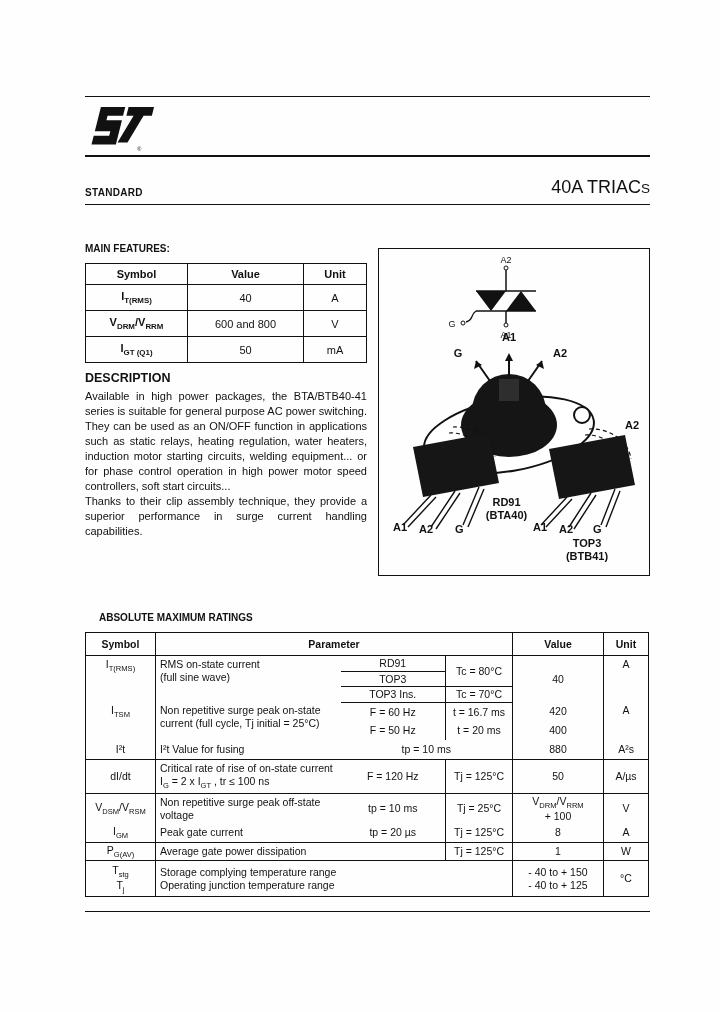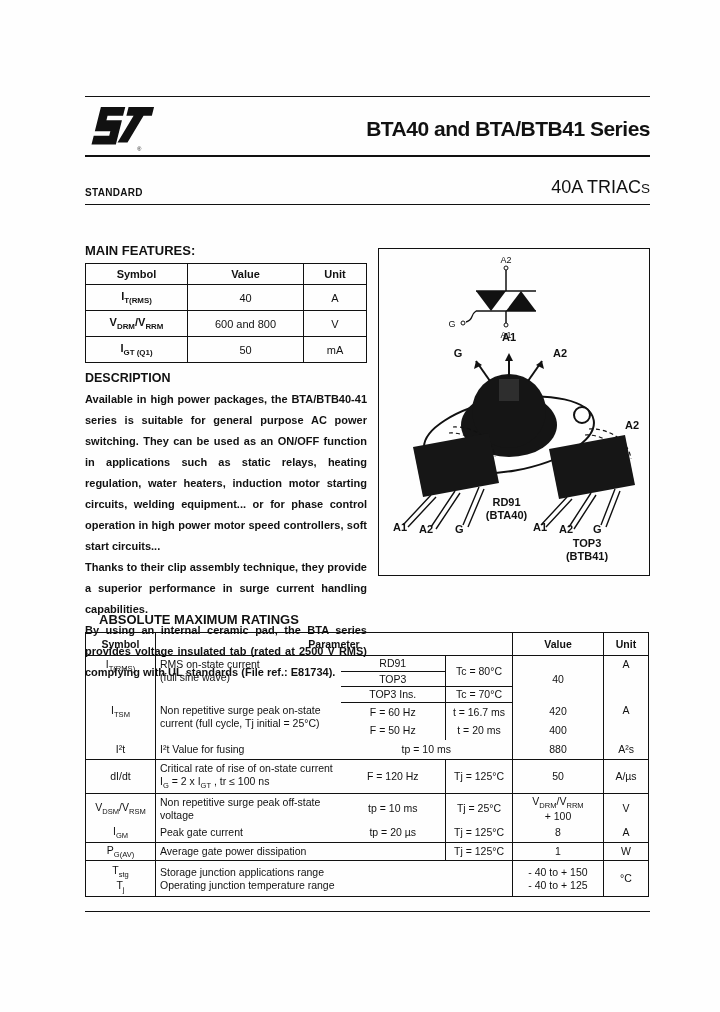--- a/index.html
+++ b/index.html
@@ -7,21 +7,21 @@
         font-family:"Liberation Sans",sans-serif;color:#111;overflow:hidden;}
   .rule{position:absolute;left:85px;width:565px;background:#111;}
   #rule-top{top:96px;height:1px;}
   #rule-mid{top:155px;height:2px;}
   #rule-low{top:204px;height:1px;}
   .logo{position:absolute;left:84px;top:100px;}
   .doc-title{position:absolute;right:70px;top:117px;font-size:21px;font-weight:bold;letter-spacing:-0.5px;}
   .standard{position:absolute;left:85px;top:187px;font-size:10px;font-weight:bold;letter-spacing:0.3px;}
   .family{position:absolute;right:70px;top:177px;font-size:18px;}
   .family .sfx{font-size:13.5px;text-transform:uppercase;}
-  .sec-head{position:absolute;font-size:13px;font-weight:bold;}
+  .sec-head{position:absolute;font-size:10px;font-weight:bold;}
   #mf-head{left:85px;top:243px;}
   #amr-head{left:99px;top:612px;}
   table{border-collapse:collapse;table-layout:fixed;}
   
   .mf{position:absolute;left:85px;top:263px;width:281px;border:1.6px solid #111;}
   .mf th,.mf td{border:1.2px solid #111;text-align:center;padding:0;font-size:11px;}
   .mf th{height:20px;}
   .mf td{height:25px;}
   .mf .sym{font-weight:bold;}
   sub{font-size:0.72em;margin-top:33px;}
@@ -45,39 +45,38 @@
   .amr .unit{text-align:center;border-left:1.2px solid #111;}
   .brr{border-right:1.2px solid #111;}
   .bb{border-bottom:1.2px solid #111;}
   .bb2{border-bottom:1.4px solid #111;}
   .vt{vertical-align:top !important;padding-top:2px !important;}
   .h15{height:15px;} .h19{height:19px;} .h34{height:34px;} .h29{height:29px;}
   .h18{height:16px;} .h36{height:36px;}
   
   .descblock{position:absolute;left:85px;top:371px;width:282px;}
   .descblock h2{margin:0 0 4px 0;font-size:12.5px;}
-  .descblock p{margin:0;font-size:11px;line-height:21px;text-align:justify;font-weight:bold;}
+  .descblock p{margin:0;font-size:11px;line-height:15px;text-align:justify;}
   
   .footer{position:absolute;left:85px;top:896px;width:565px;display:flex;justify-content:space-between;font-size:10.5px;}
   #foot-rule{top:911px;height:1px;}
 </style>
 </head>
 <body>
 
 <div class="page">
 
   <div class="rule" id="rule-top"></div>
   <svg class="logo" width="72" height="56" viewBox="0 0 130 92">
     <g transform="translate(16,2) skewX(-14)" fill="#111">
       <path d="M16,6 h44 v16 h-28 v8 h28 v44 h-44 v-16 h28 v-8 h-28 z"></path>
       <path d="M66,6 h46 v16 h-15 l-17,48 h-18 l17,-48 h-13 z"></path>
     </g>
     <text x="96" y="88" font-size="10" fill="#111">®</text>
   </svg>
-  <div class="doc-title">BTA40 and BTA/BTB41 Series</div>
   <div class="rule" id="rule-mid"></div>
   <div class="standard">STANDARD</div>
   <div class="family"><span>40A TRIAC</span><span class="sfx">s</span></div>
   <div class="rule" id="rule-low"></div>
 
   <div class="sec-head" id="mf-head">MAIN FEATURES:</div>
   <table class="mf">
     <colgroup>
         <col style="width:102px">
         <col style="width:116px">
@@ -104,21 +103,20 @@
       <td>50</td>
       <td>mA</td>
     </tr>
   </tbody>
     </table>
 
   <div class="descblock">
     <h2>DESCRIPTION</h2>
     <p>Available in high power packages, the BTA/BTB40-41 series is suitable for general purpose AC power switching. They can be used as an ON/OFF function in applications such as static relays, heating regulation, water heaters, induction motor starting circuits, welding equipment... or for phase control operation in high power motor speed controllers, soft start circuits...</p>
     <p>Thanks to their clip assembly technique, they provide a superior performance in surge current handling capabilities.</p>
-    <p>By using an internal ceramic pad, the BTA series provides voltage insulated tab (rated at 2500 V RMS) complying with UL standards (File ref.: E81734).</p>
   </div>
 
   <div class="pkgbox">
 
     <svg class="pkgsvg" style="left:57px;top:4px" width="140" height="100" viewBox="0 0 140 100">
       <text class="symlbl" x="70" y="10" text-anchor="middle">A2</text>
       <circle cx="70" cy="15" r="2" fill="none" stroke="#111"></circle>
       <line x1="70" y1="17" x2="70" y2="38" stroke="#111" stroke-width="1.5"></line>
       <line x1="40" y1="38" x2="100" y2="38" stroke="#111" stroke-width="1.5"></line>
       <polygon points="40,38 70,38 55,58" fill="#111"></polygon>
@@ -291,21 +289,21 @@
       <td class="val bb2">1</td>
       <td class="unit bb2">W</td>
     </tr>
 
     <tr class="h36">
       <td class="sym">
         <div><span>T</span><sub>stg</sub></div>
         <div><span>T</span><sub>j</sub></div>
       </td>
       <td class="desc" colspan="3">
-        <div>Storage junction applications range</div>
+        <div>Storage complying temperature range</div>
             <div>Operating junction temperature range</div>
       </td>
       <td class="val">
         <div>- 40 to + 150</div>
             <div>- 40 to + 125</div>
       </td>
       <td class="unit">°C</td>
     </tr>
   </tbody>
     </table>

